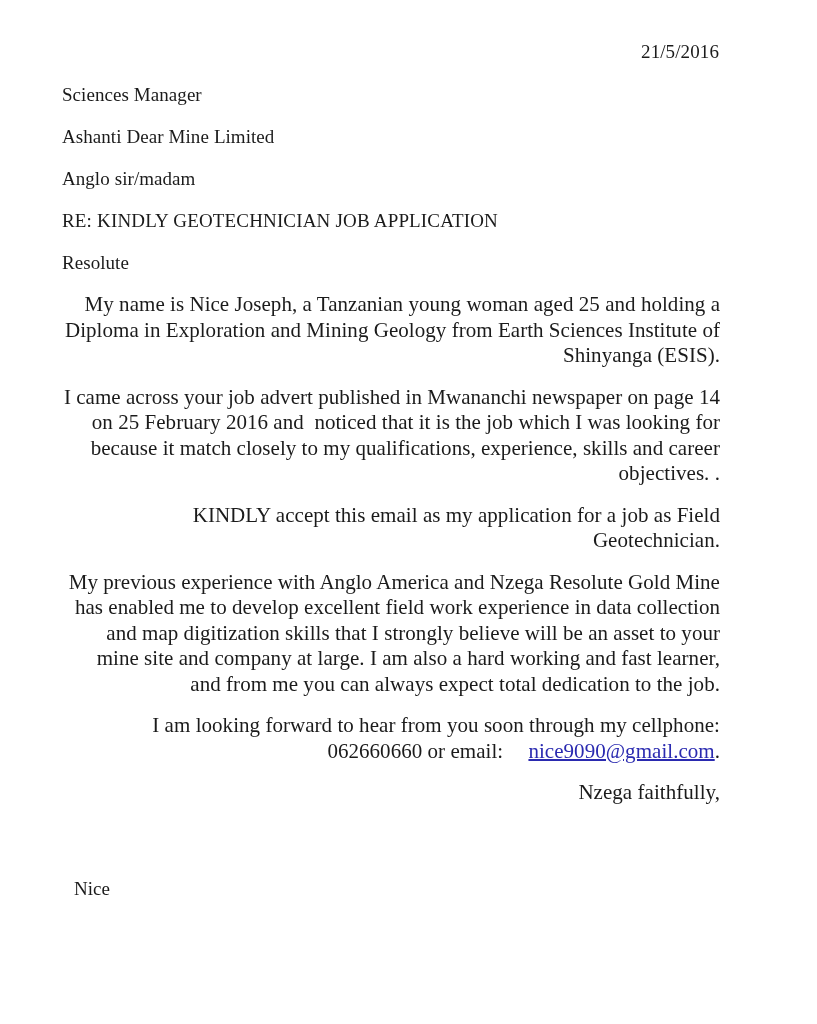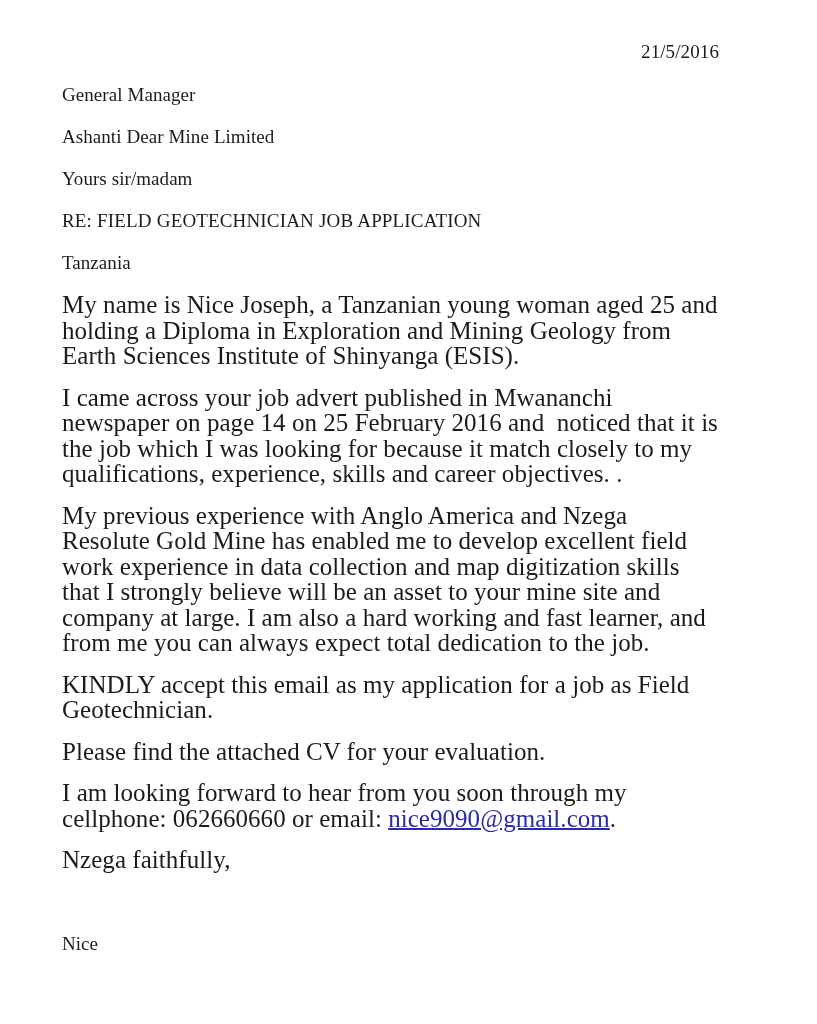--- a/index.html
+++ b/index.html
@@ -44,74 +44,73 @@
     letter-spacing: 0.05px;
     word-spacing: 0.2px;
   }
   .blk.addr {
     margin-bottom: 16.5px;
   }
   .blk.subject {
     letter-spacing: 0.15px;
   }
   .para {
-    font-size: 25px;
+    font-size: 21px;
     line-height: 25.5px;
     margin: 0 0 16px 0;
     letter-spacing: 0.04px;
-    text-align: left;
+    text-align: right;
     white-space: pre-wrap;
   }
   .para.tight {
     margin-bottom: 16px;
   }
   .email-link {
     color: #2a2ab0;
     text-decoration: underline;
     text-underline-offset: 1px;
   }
   .sign-gap {
     height: 42px;
   }
   .signature {
     font-size: 19px;
     line-height: 25.5px;
-    margin: 0;
+    margin: 12px;
   }
 </style>
 </head>
 <body style="background: rgb(255, 255, 255); color: rgb(27, 27, 27);">
 
 <div class="page">
   <div class="doc-body">
 
     <div class="date-line">21/5/2016</div>
 
-    <div class="blk addr">General Manager</div>
+    <div class="blk addr">Sciences Manager</div>
 
     <div class="blk addr">Ashanti Dear Mine Limited</div>
 
 
-    <div class="blk">Yours sir/madam</div>
+    <div class="blk">Anglo sir/madam</div>
 
-    <div class="blk subject">RE: FIELD GEOTECHNICIAN JOB APPLICATION</div>
+    <div class="blk subject">RE: KINDLY GEOTECHNICIAN JOB APPLICATION</div>
 
-    <div class="blk">Tanzania</div>
+    <div class="blk">Resolute</div>
 
     <p class="para">My name is Nice Joseph, a Tanzanian young woman aged 25 and holding a Diploma in Exploration and Mining Geology from Earth Sciences Institute of Shinyanga (ESIS).</p>
 
     <p class="para">I came across your job advert published in Mwananchi newspaper on page 14 on 25 February 2016 and  noticed that it is the job which I was looking for because it match closely to my qualifications, experience, skills and career objectives. .</p>
 
+    <p class="para">KINDLY accept this email as my application for a job as Field Geotechnician.</p>
+
     <p class="para">My previous experience with Anglo America and Nzega Resolute Gold Mine has enabled me to develop excellent field work experience in data collection and map digitization skills that I strongly believe will be an asset to your mine site and company at large. I am also a hard working and fast learner, and from me you can always expect total dedication to the job.</p>
 
-    <p class="para">KINDLY accept this email as my application for a job as Field Geotechnician.</p>
 
-    <p class="para">Please find the attached CV for your evaluation.</p>
-
-    <p class="para tight"><span>I am looking forward to hear from you soon through my cellphone: </span><span>062660660</span><span> or email: </span><a class="email-link" href="#" style="color: rgb(42, 42, 176);">nice9090@gmail.com</a><span>.</span></p>
+    <p class="para tight"><span>I am looking forward to hear from you soon through my cellphone: </span><span>062660660</span><span> or email: </span><a class="email-link" href="#" style="color: rgb(42, 42, 176); margin-left: 20px;">nice9090@gmail.com</a><span>.</span></p>
 
 
     <p class="para">Nzega faithfully,</p>
 
     <div class="sign-gap"></div>
 
     <div class="signature">Nice</div>
 
   </div>
 </div>

